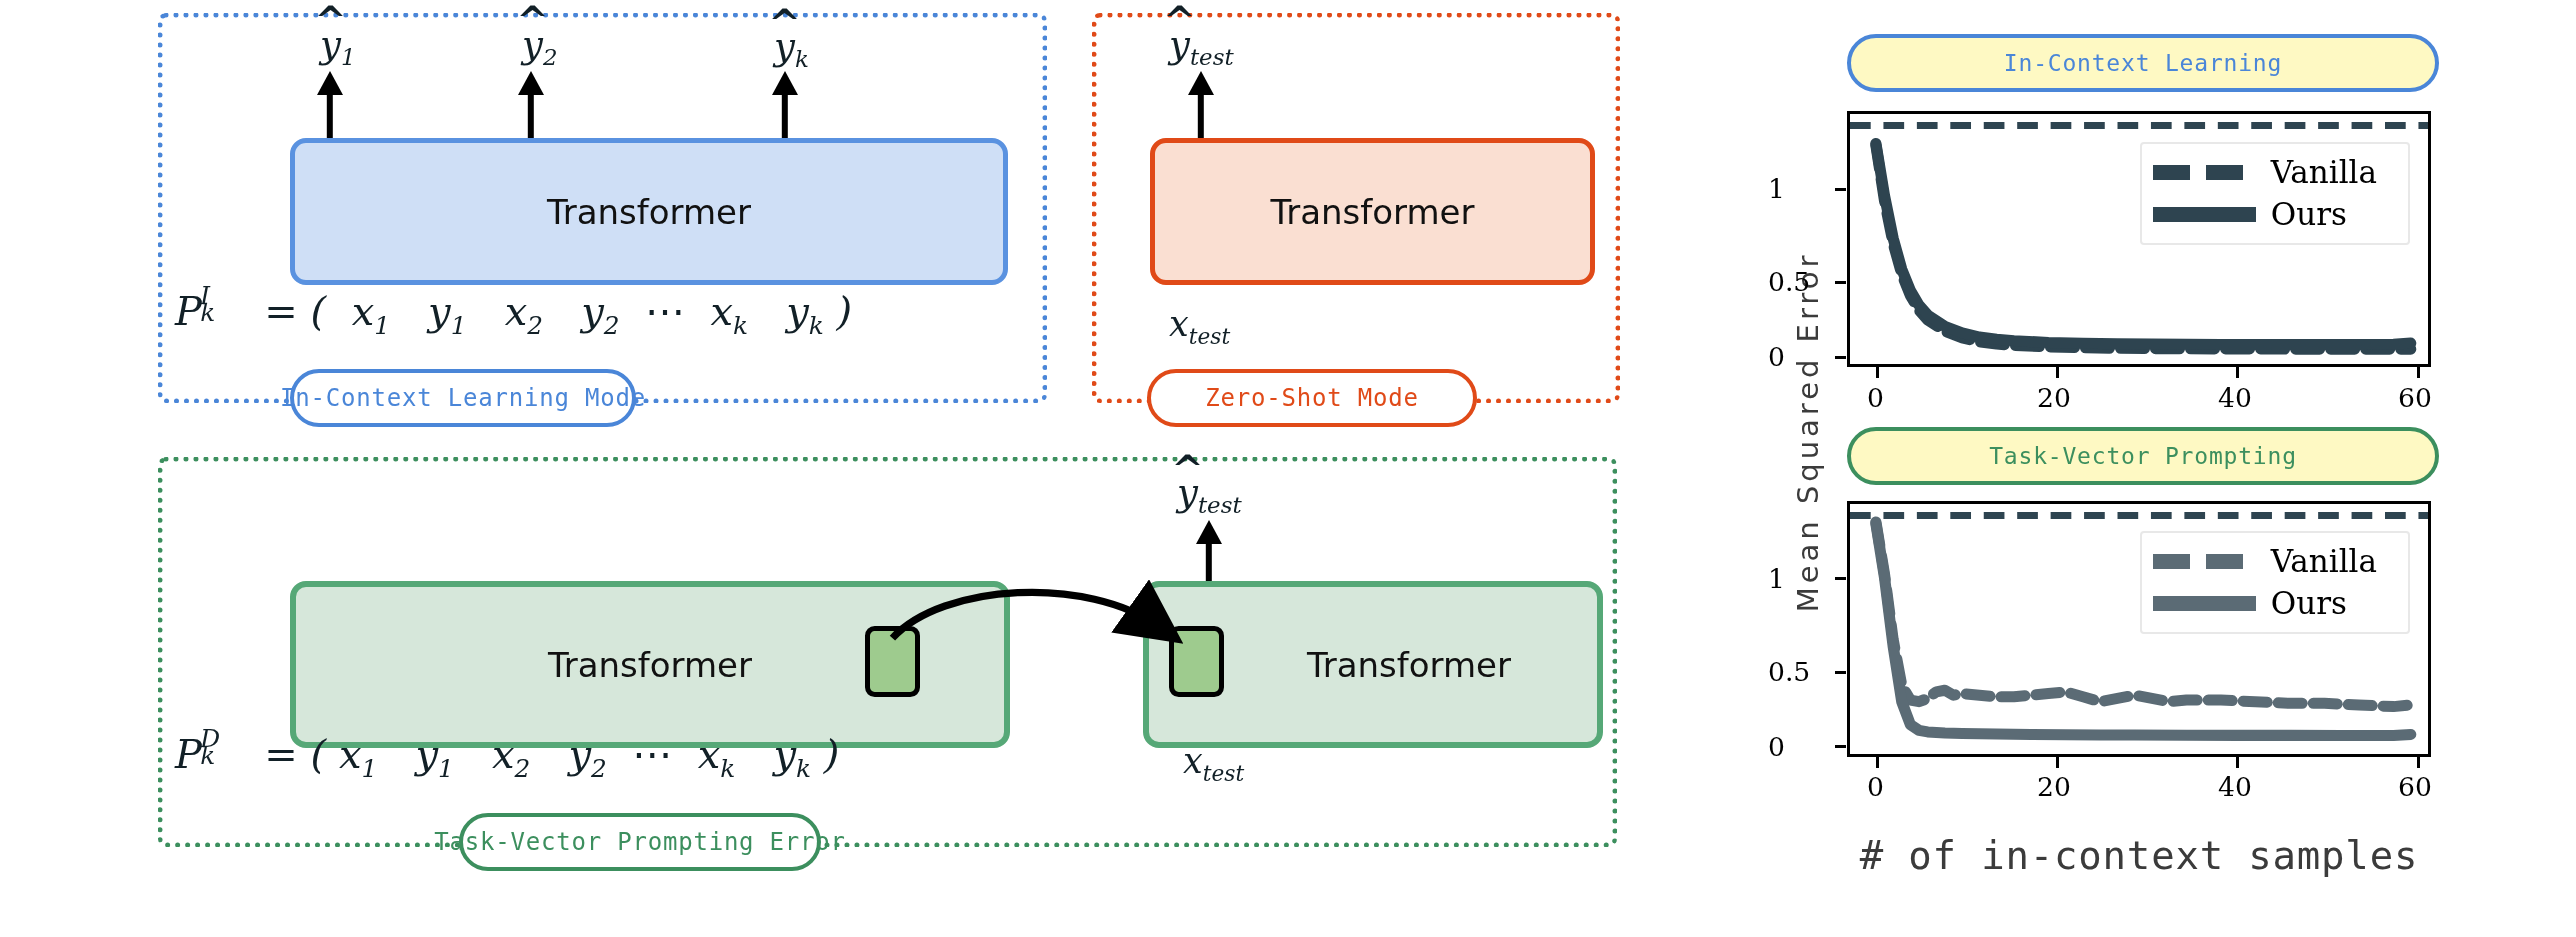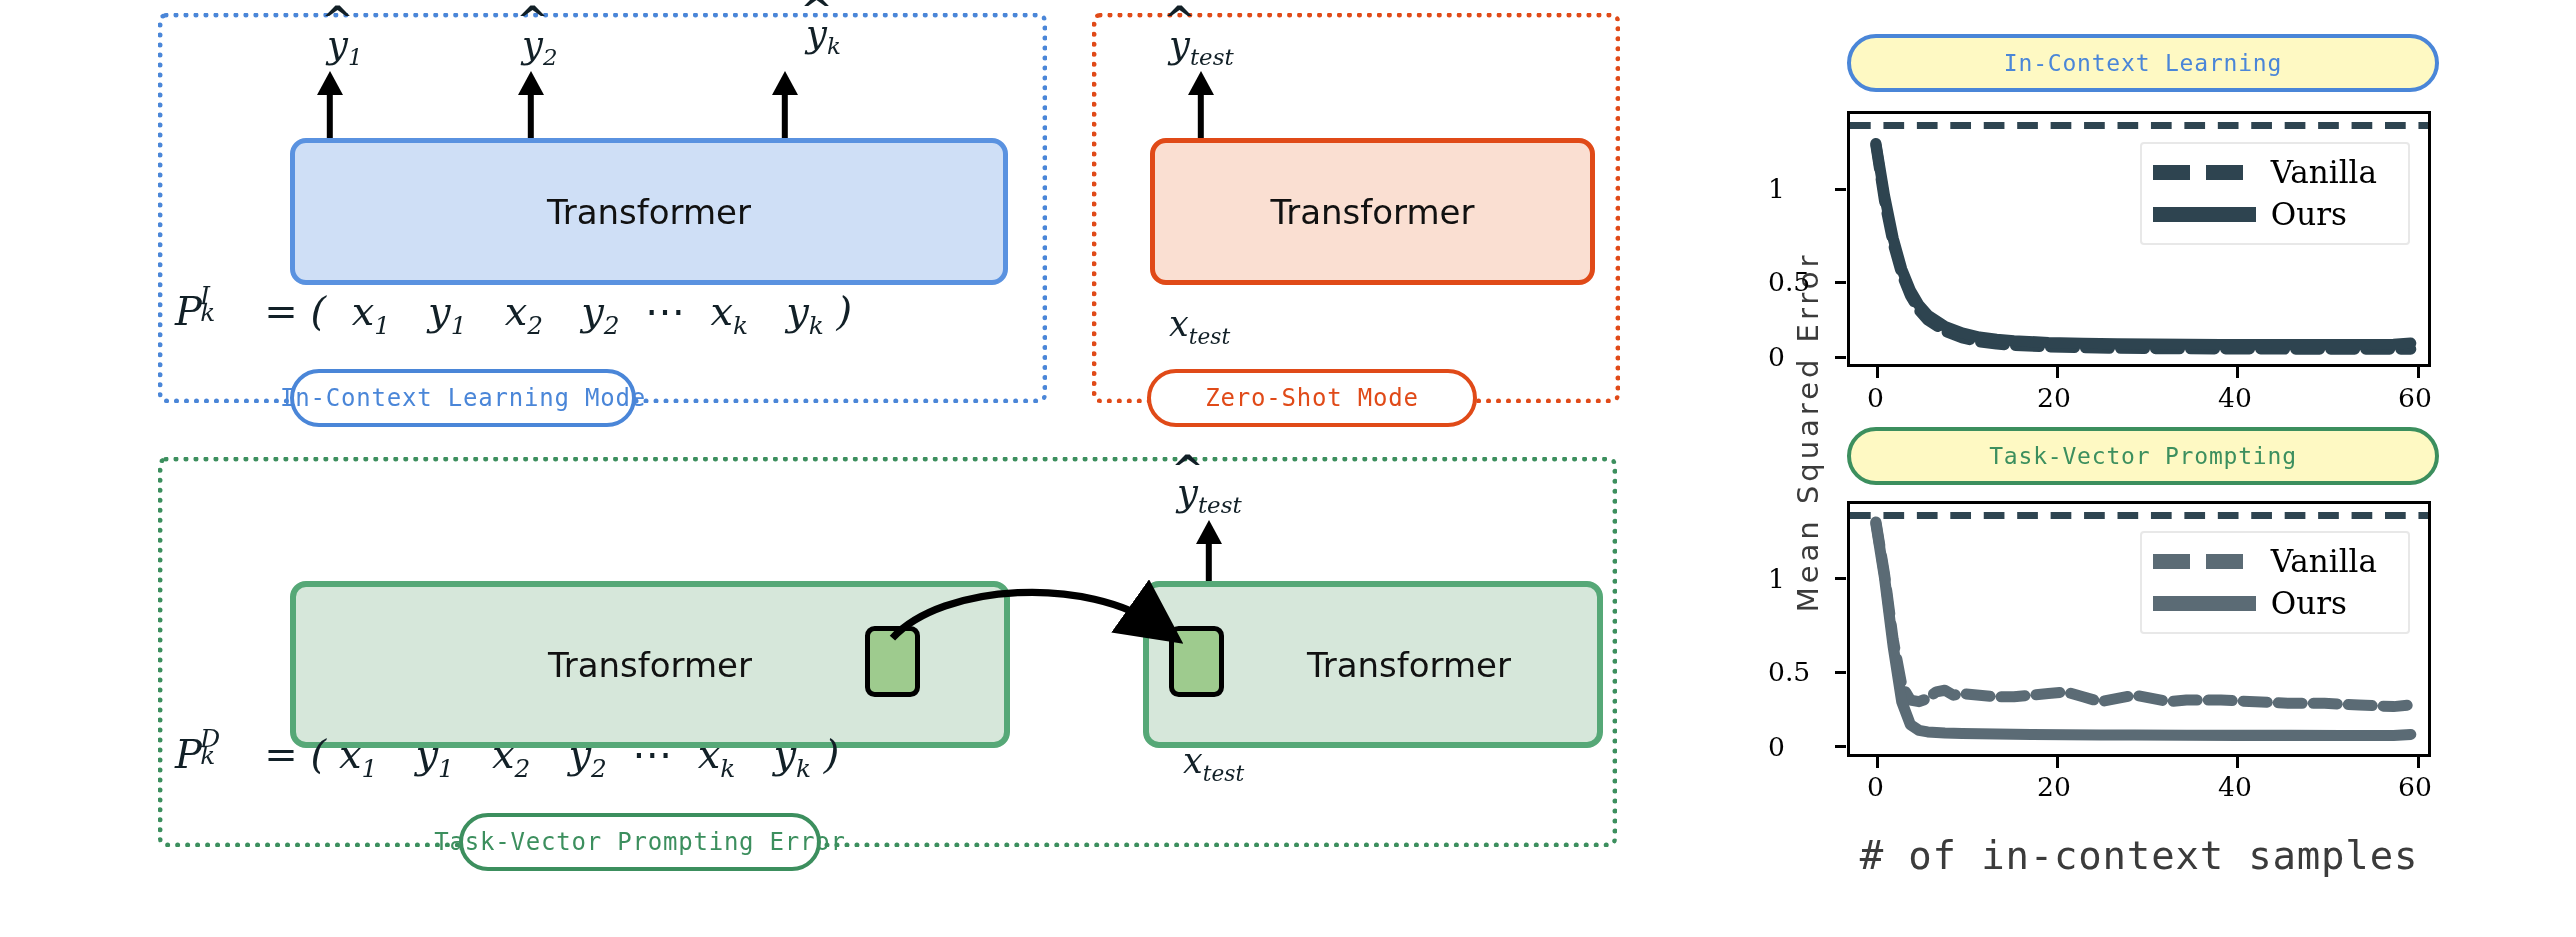--- a/index.html
+++ b/index.html
@@ -64,27 +64,27 @@
   .legkey{width:103px;height:14.5px;margin-right:14.5px;position:relative;}
   .legkey.dashed{background:repeating-linear-gradient(to right,currentColor 0 37px,transparent 37px 53px);}
   .legkey.solid{background:currentColor;}
   .legtext{font-family:"DejaVu Serif",serif;font-size:31px;color:#000;line-height:1;}
 </style>
 </head>
 <body>
 
 <div class="panel panel-icl"></div>
 
-<div class="math" style="left:320px;top:22.5px;font-size:37px;margin-left:7px;">
+<div class="math" style="left:320px;top:22.5px;font-size:37px;">
   <span class="hat">y</span><sub>1</sub>
 </div>
 <div class="math" style="left:522px;top:22.5px;font-size:37px;">
   <span class="hat">y</span><sub>2</sub>
 </div>
-<div class="math" style="left:774px;top:12px;font-size:37px;margin-left:32px;">
+<div class="math" style="left:774px;top:25px;font-size:37px;">
   <span class="hat">y</span><sub>k</sub>
 </div>
 
 <div class="arr" style="left:330px;top:71px;">
   <div class="head" style="top:0;"></div>
     <div class="shaft" style="top:22.5px;height:72px;"></div>
 </div>
 <div class="arr" style="left:531px;top:71px;">
   <div class="head" style="top:0;"></div>
     <div class="shaft" style="top:22.5px;height:72px;"></div>

